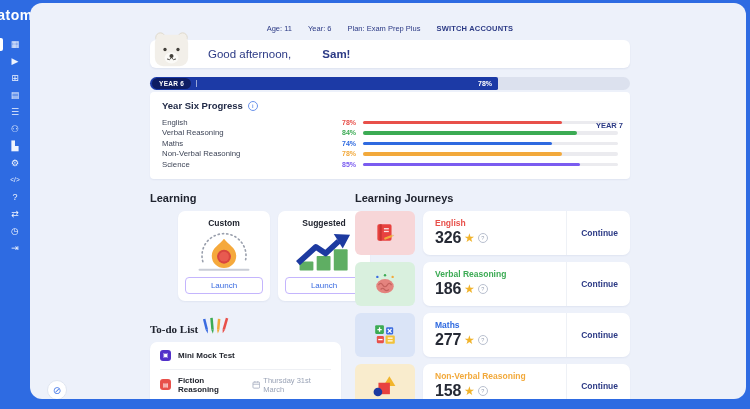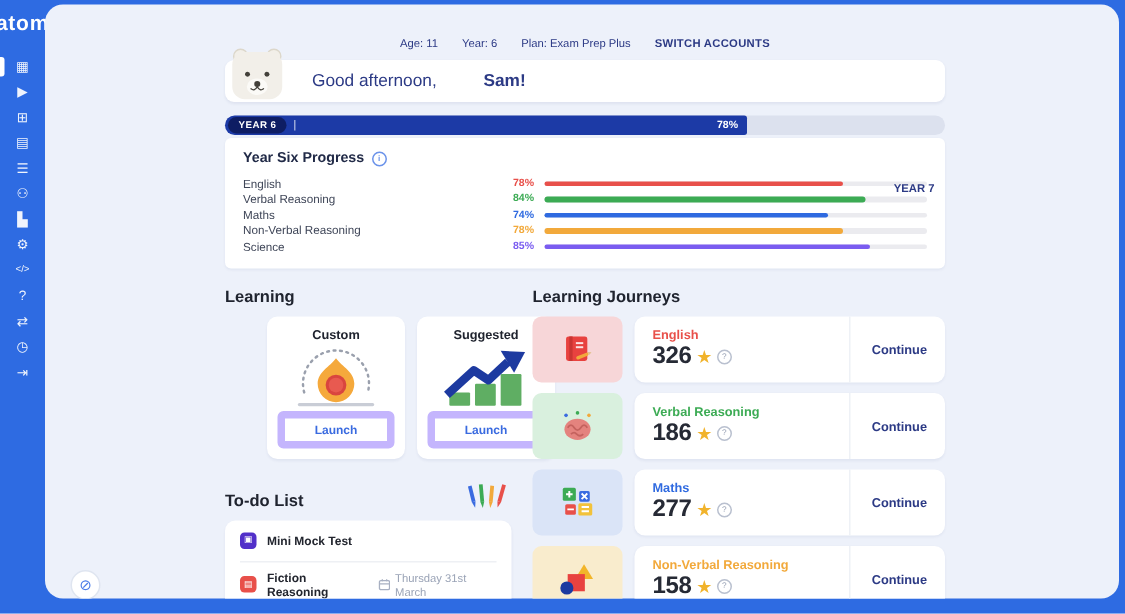--- a/index.html
+++ b/index.html
@@ -47,23 +47,23 @@
   
   .two-col{margin-top:13px;display:flex;gap:14px;align-items:flex-start;}
   .left-col{width:191px;flex:none;}
   .right-col{flex:1;}
   .section{font-size:11px;font-weight:bold;color:#20242f;margin:0;}
   
   .practice-cards{margin-top:7px;display:flex;gap:8px;padding-left:28px;}
   .practice-card{flex:1;background:#fff;border-radius:7px;padding:7px;box-shadow:0 1px 2px rgba(25,39,94,.06);text-align:center;box-sizing:border-box;}
   .pc-title{font-weight:bold;font-size:8.5px;color:#20242f;}
   .pc-icon{height:46px;display:flex;align-items:center;justify-content:center;}
-  .launch-btn{border:5px solid #c4b5fd;border-radius:4px;background:#fff;color:#3a6be0;font-weight:bold;font-size:8px;padding:3px 0;width:100%;box-sizing:border-box;cursor:pointer;font-family:inherit;}
-  
-  .todo-head{margin-top:16px;display:flex;justify-content:space-between;align-items:flex-end;}
+  .launch-btn{border:1px solid #c4b5fd;border-radius:4px;background:#fff;color:#3a6be0;font-weight:normal;font-size:8px;padding:3px 0;width:100%;box-sizing:border-box;cursor:pointer;font-family:inherit;}
+  
+  .todo-head{margin-top:16px;display:flex;align-items:flex-end;font-family:Liberation Serif, serif;}
   .todo-card{margin-top:7px;background:#fff;border-radius:7px;padding:8px 10px 4px;box-shadow:0 1px 2px rgba(25,39,94,.06);}
   .todo-row{display:flex;align-items:center;gap:7px;padding:6px 0;}
   .todo-row.first{padding-top:0;padding-bottom:8px;border-bottom:1px solid #eef0f4;}
   .todo-icon{width:11px;height:11px;border-radius:3px;flex:none;display:flex;align-items:center;justify-content:center;color:#fff;font-size:6px;line-height:1;}
   .todo-label{font-weight:bold;font-size:8px;color:#23262f;}
   .todo-date{margin-left:auto;display:flex;align-items:center;gap:3px;color:#9aa3b6;font-size:7.5px;}
   
   .lj-row{display:flex;gap:8px;margin-bottom:7px;height:44px;}
   .lj-tile{width:60px;border-radius:6px;flex:none;display:flex;align-items:center;justify-content:center;}
   .lj-card{flex:1;background:#fff;border-radius:7px;box-shadow:0 1px 2px rgba(25,39,94,.06);display:flex;align-items:center;padding:0 12px;box-sizing:border-box;}

